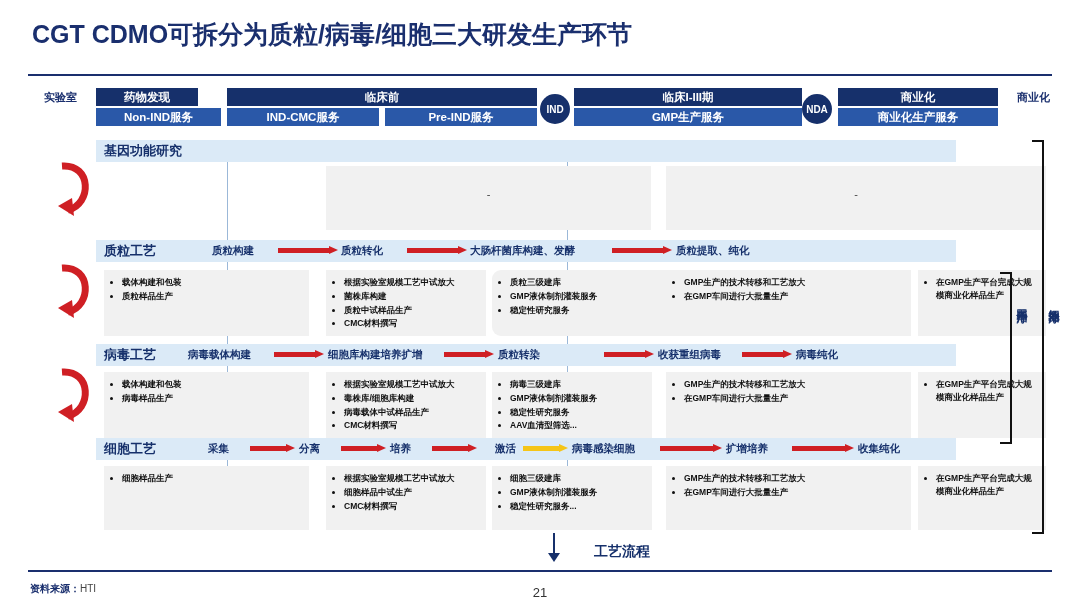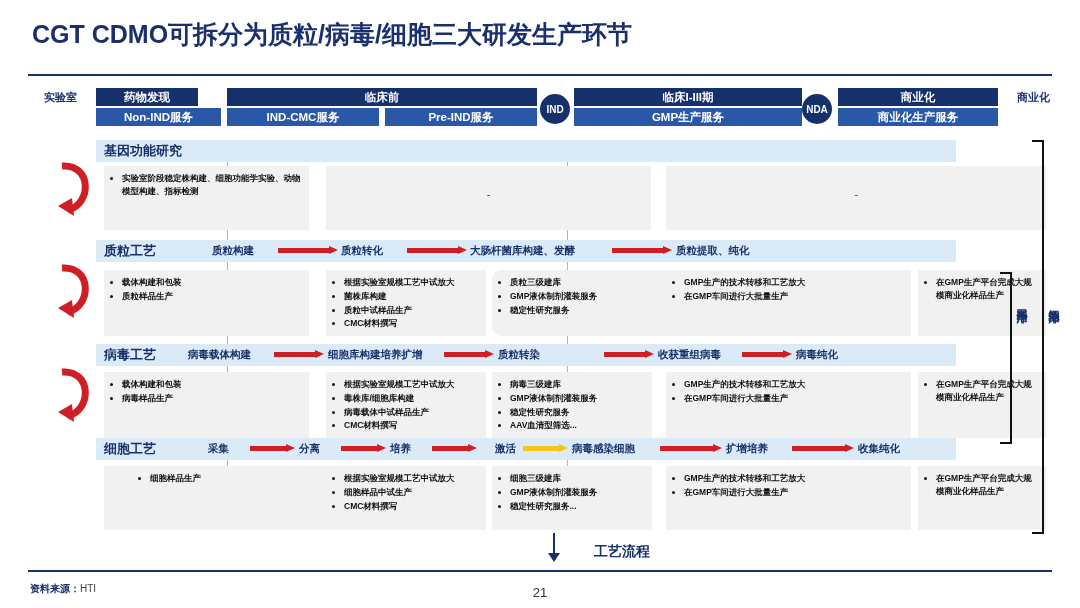--- a/index.html
+++ b/index.html
@@ -121,25 +121,20 @@
   <div class="gate" style="left:540px;">IND</div>
   <div class="gate" style="left:802px;">NDA</div>
 
   <div class="vsep" style="left:227px;top:140px;height:390px;"></div>
   <div class="vsep" style="left:567px;top:140px;height:390px;"></div>
 
   <div class="band" style="top:140px;"></div>
   <div class="band-title" style="left:104px;top:142px;">基因功能研究</div>
 
   <div class="content-row" style="top:166px;height:64px;">
-    <div class="cell" style="left:8px;width:205px;height:64px;">
-      <ul>
-          <li>实验室阶段稳定株构建、细胞功能学实验、动物模型构建、指标检测</li>
-        </ul>
-    </div>
     <div class="cell" style="left:230px;width:325px;height:64px;">
       <div class="dash">-</div>
     </div>
     <div class="cell" style="left:570px;width:380px;height:64px;">
       <div class="dash">-</div>
     </div>
   </div>
 
   <div class="curve" style="left:52px;top:160px;">
     <svg width="44" height="62" viewBox="0 0 44 62">
@@ -304,21 +299,21 @@
       <div class="head" style="left:53px;"></div>
     </div>
   <div class="flowlab" style="left:726px;top:442px;">扩增培养</div>
   <div class="arrow" style="left:792px;top:444px;width:62px;">
       <div class="tail" style="width:53px;"></div>
       <div class="head" style="left:53px;"></div>
     </div>
   <div class="flowlab" style="left:858px;top:442px;text-align:right;">收集纯化</div>
 
   <div class="content-row" style="top:466px;height:64px;">
-    <div class="cell" style="left:8px;width:205px;height:64px;padding-left:28px;">
+    <div class="cell" style="left:8px;width:205px;height:64px;">
       <ul>
         <li>细胞样品生产</li>
       </ul>
     </div>
     <div class="cell" style="left:230px;width:160px;height:64px;">
       <ul>
         <li>根据实验室规模工艺中试放大</li>
         <li>细胞样品中试生产</li>
         <li>CMC材料撰写</li>
       </ul>

